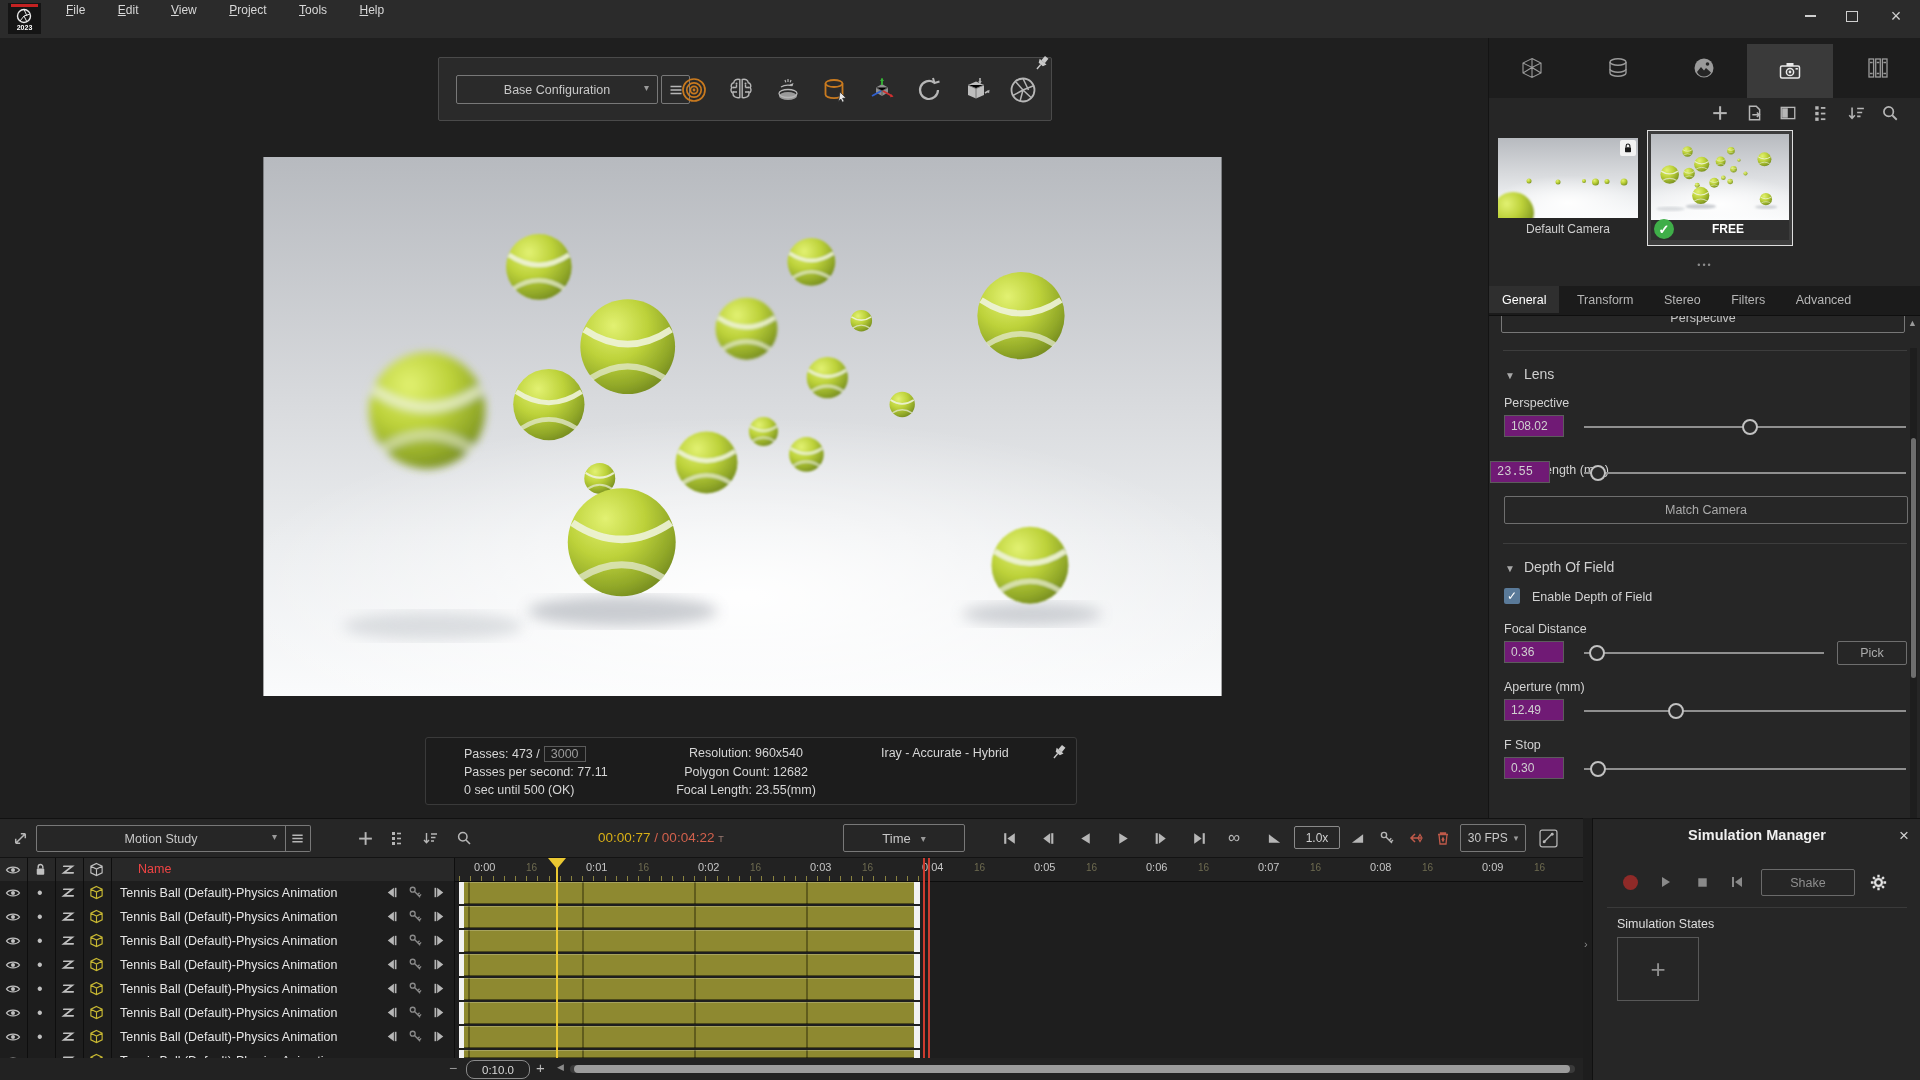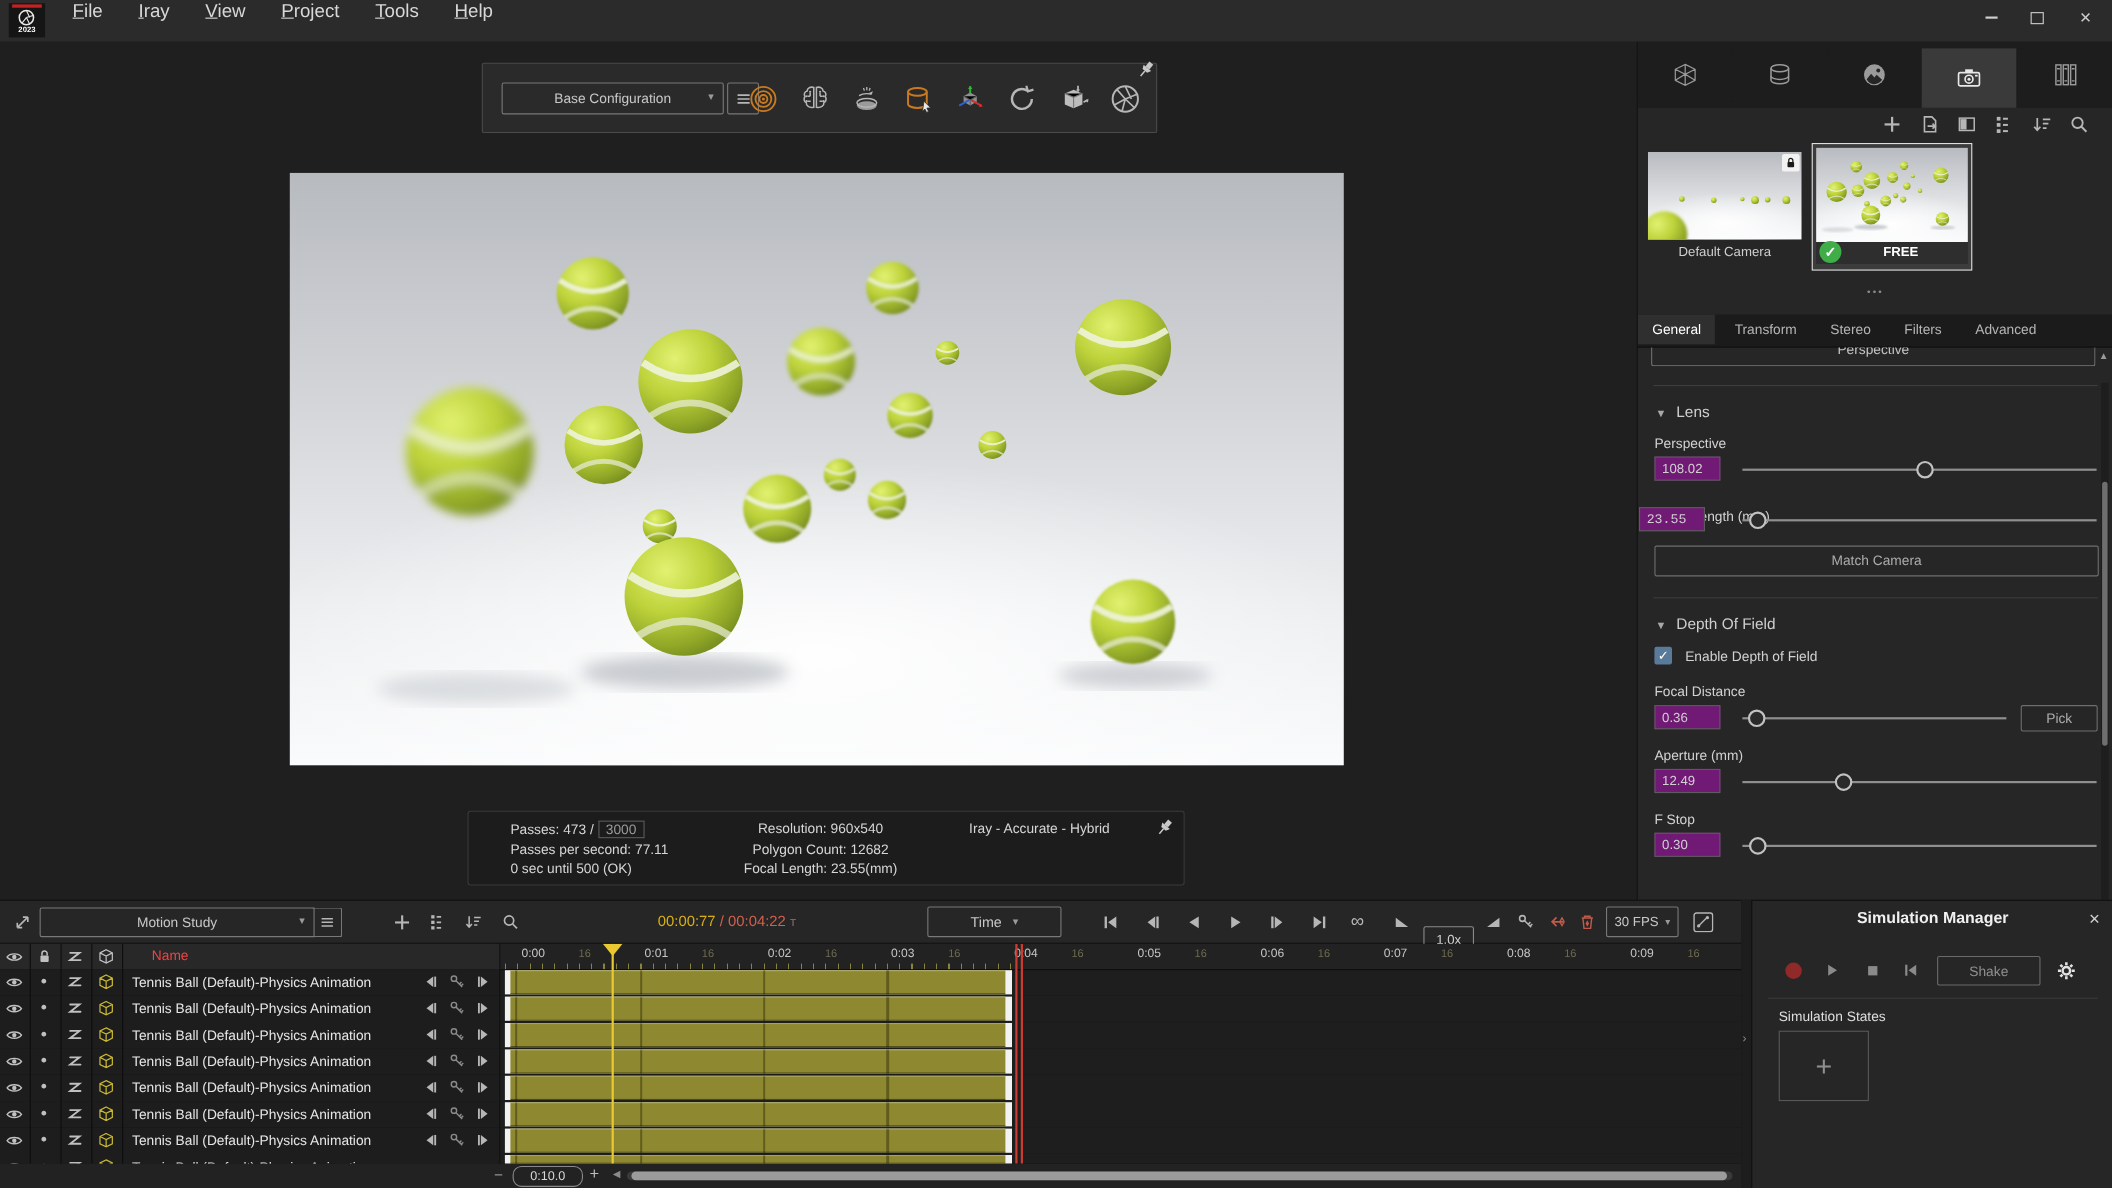--- a/index.html
+++ b/index.html
@@ -2,21 +2,21 @@
 <html><head>
 <meta charset="utf-8">
 <style>
   html,body{margin:0;padding:0;background:#161616;}
   body{width:1920px;height:1080px;position:relative;font-family:"Liberation Sans",sans-serif;color:#cfcfcf;overflow:hidden;-webkit-font-smoothing:antialiased;}
   .a{position:absolute;}
   svg.ic{display:block;}
   .ico{color:#b6b6b6;}
   
   #titlebar{left:0;top:0;width:1920px;height:38px;background:#2b2b2b;border-bottom:1px solid #1a1a1a;}
-  .mi{display:inline-block;color:#d8d8d8;font-size:17px;padding:0 14px 9px;cursor:default;}
+  .mi{display:inline-block;color:#d8d8d8;font-size:12px;padding:0 14px 9px;cursor:default;}
   .mi::first-letter{text-decoration:underline;}
   #win-title{left:0;right:0;top:11px;text-align:center;font-size:13px;color:#c9c9c9;}
   .winbtn{top:0;width:40px;height:32px;display:flex;align-items:center;justify-content:center;color:#cfcfcf;font-size:15px;}
   
   #viewport{left:0;top:38px;width:1488px;height:780px;background:#1f1f1f;}
   #vtoolbar{left:438px;top:19px;width:612px;height:62px;background:#2a2a2a;border:1px solid #4a4a4a;border-radius:2px;}
   #cfg-dd{left:17px;top:17px;width:200px;height:27px;border:1px solid #787878;border-radius:2px;display:flex;align-items:center;justify-content:center;font-size:12.5px;color:#c8c8c8;}
   .vt-icon{top:15px;width:36px;height:34px;display:flex;align-items:center;justify-content:center;}
   
   #stats{left:425px;top:699px;width:650px;height:66px;background:rgba(28,28,28,.92);border:1px solid #3a3a3a;border-radius:3px;font-size:12.5px;color:#d6d6d6;}
@@ -342,21 +342,21 @@
   <div class="a" style="left:8px;top:3px;width:33px;height:31px;background:#151515;">
     <div class="a" style="left:3px;top:1px;width:27px;height:3px;background:#c42222;"></div>
     <svg class="a" width="16" height="16" viewBox="0 0 16 16" style="left:8px;top:5px">
         <circle cx="8" cy="8" r="6.5" stroke="#e8e8e8" stroke-width="1.4" fill="none"></circle>
         <path d="M8,1.5L11,8M14,6L8,8M11,14L8,8M4,13L8,8" stroke="#e8e8e8" stroke-width="1"></path>
       </svg>
     <div class="a" style="left:0;top:21px;width:33px;text-align:center;font-size:7px;color:#fff;font-weight:bold;">2023</div>
   </div>
   <div class="a" style="left:52px;top:0;">
     <span class="mi">File</span>
-    <span class="mi">Iray</span>
+    <span class="mi">Edit</span>
     <span class="mi">View</span>
     <span class="mi">Project</span>
     <span class="mi">Tools</span>
     <span class="mi">Help</span>
   </div>
   <div class="winbtn a" style="left:1790px;">
       <span style="width:11px;height:1.5px;background:#cfcfcf;display:inline-block"></span>
     </div>
   <div class="winbtn a" style="left:1832px;">
       <span style="width:10px;height:9px;border:1.4px solid #cfcfcf;display:inline-block"></span>
@@ -672,21 +672,21 @@
           <use href="#i-skip-e"></use>
         </svg>
       </div>
     <div class="tbtn a" style="left:1222px;width:24px;color:#b6b6b6;font-size:17px;">∞</div>
 
     <div class="tbtn a" style="left:1263px;width:22px;">
         <svg class="ic ico" width="15" height="15">
           <use href="#i-ramp-l"></use>
         </svg>
       </div>
-    <div class="a" style="left:1294px;top:7px;width:44px;height:21px;border:1px solid #8a8a8a;border-radius:2px;display:flex;align-items:center;justify-content:center;font-size:12px;color:#d0d0d0;margin-top:16px;">1.0x</div>
+    <div class="a" style="left:1294px;top:7px;width:44px;height:21px;border:1px solid #8a8a8a;border-radius:2px;display:flex;align-items:center;justify-content:center;font-size:12px;color:#d0d0d0;">1.0x</div>
     <div class="tbtn a" style="left:1346px;width:22px;">
         <svg class="ic ico" width="15" height="15">
           <use href="#i-ramp-r"></use>
         </svg>
       </div>
     <div class="tbtn a" style="left:1376px;width:22px;">
         <svg class="ic ico" width="16" height="16">
           <use href="#i-key"></use>
         </svg>
       </div>

